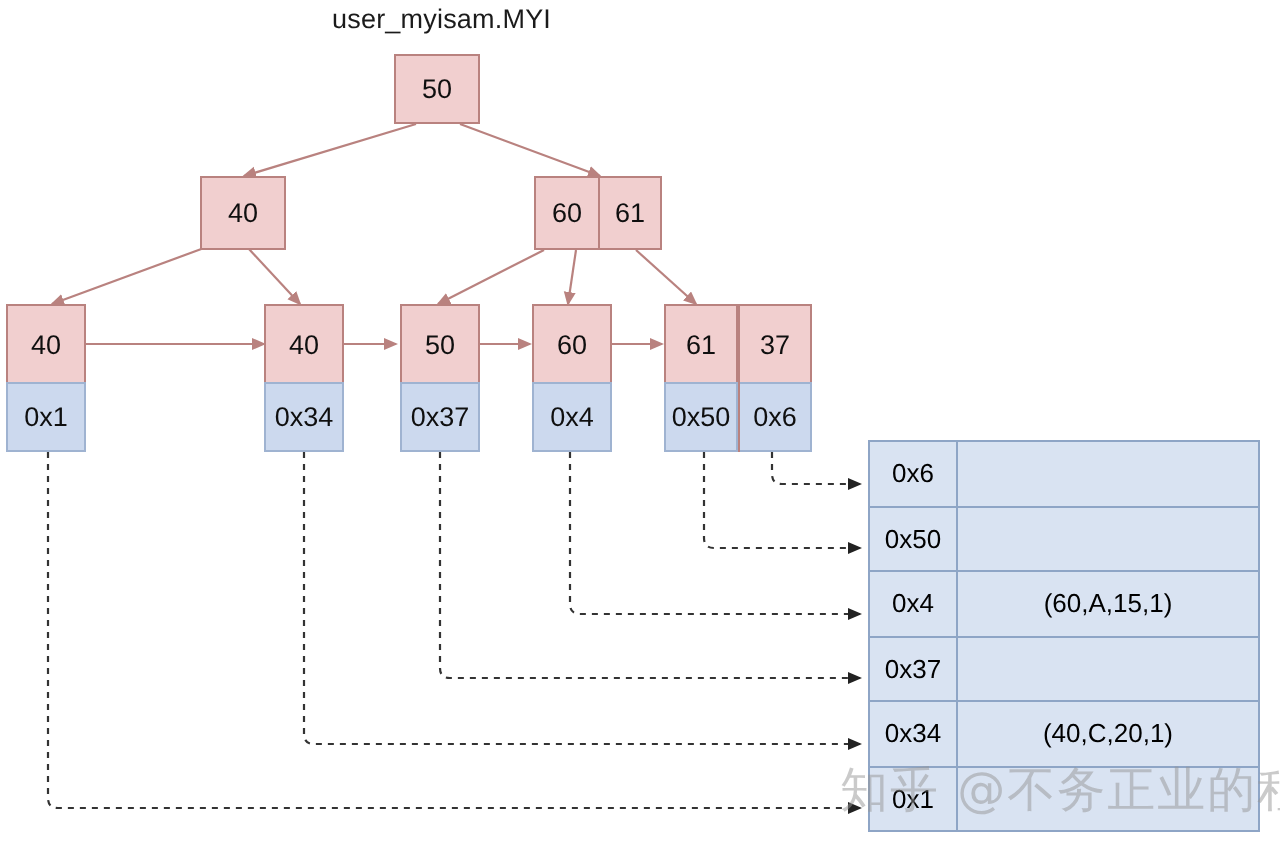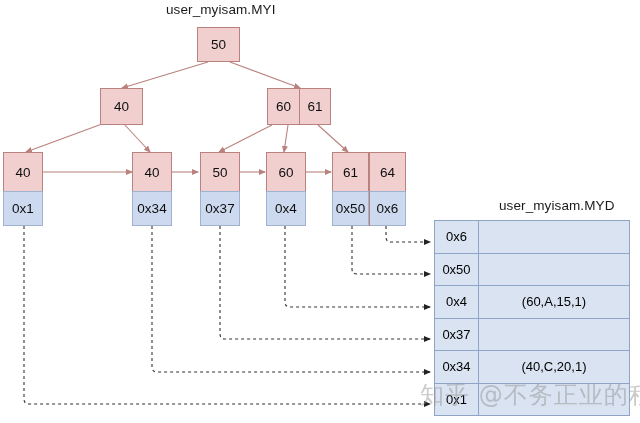--- a/index.html
+++ b/index.html
@@ -193,21 +193,20 @@
 
       <path d="M220,226 L220,334 Q220,339 225,339 L430,339"></path>
 
       <path d="M152,226 L152,367 Q152,372 157,372 L430,372"></path>
 
       <path d="M24,226 L24,399 Q24,404 29,404 L430,404"></path>
     </g>
   </svg>
 
   <div class="file-title" id="myi-title">user_myisam.MYI</div>
-  <div class="file-title" id="myd-title">user_myisam.MYD</div>
 
   <div class="inode" style="left:197px; top:27px; width:43px; height:35px;">
     <div class="cell" style="width:100%;">50</div>
   </div>
 
   <div class="inode" style="left:100px; top:88px; width:43px; height:37px;">
     <div class="cell" style="width:100%;">40</div>
   </div>
 
   <div class="inode" style="left:267px; top:88px; width:64px; height:37px;">
@@ -242,21 +241,21 @@
       <div class="ptr" style="height:35px;">0x4</div>
     </div>
   </div>
 
   <div class="leaf" style="left:332px; top:152px; width:74px; height:74px;">
     <div class="col" style="width:37px;">
       <div class="key" style="height:39px;">61</div>
       <div class="ptr" style="height:35px;">0x50</div>
     </div>
     <div class="col" style="width:37px;">
-      <div class="key" style="height:39px;">64</div>
+      <div class="key" style="height:39px;">37</div>
       <div class="ptr" style="height:35px;">0x6</div>
     </div>
   </div>
 
   <div id="myd-table">
     <div class="row">
       <div class="addr">0x6</div>
     </div>
     <div class="row">
       <div class="addr">0x50</div>

